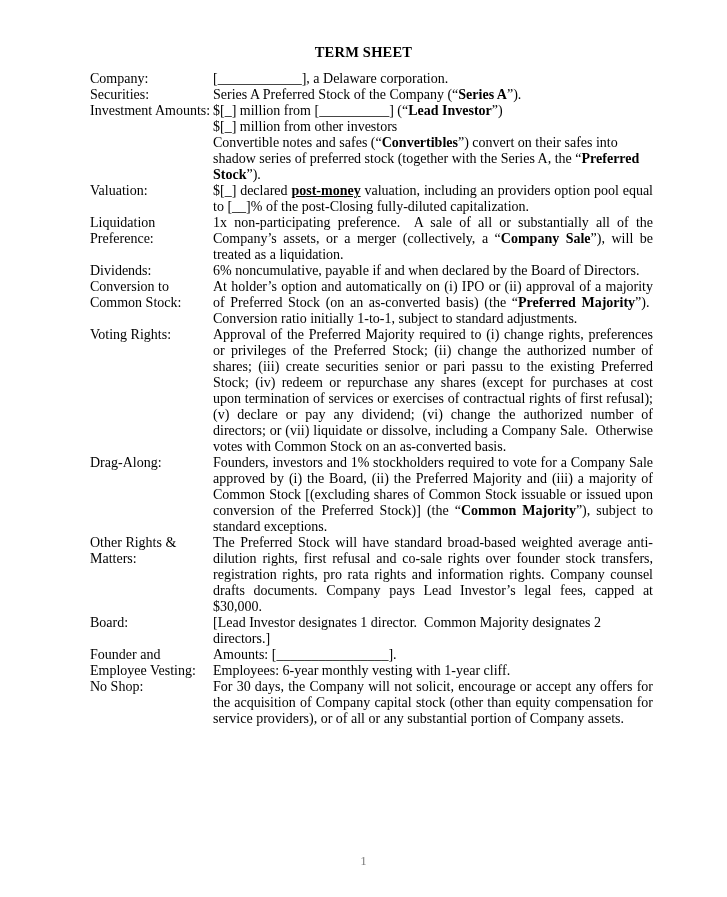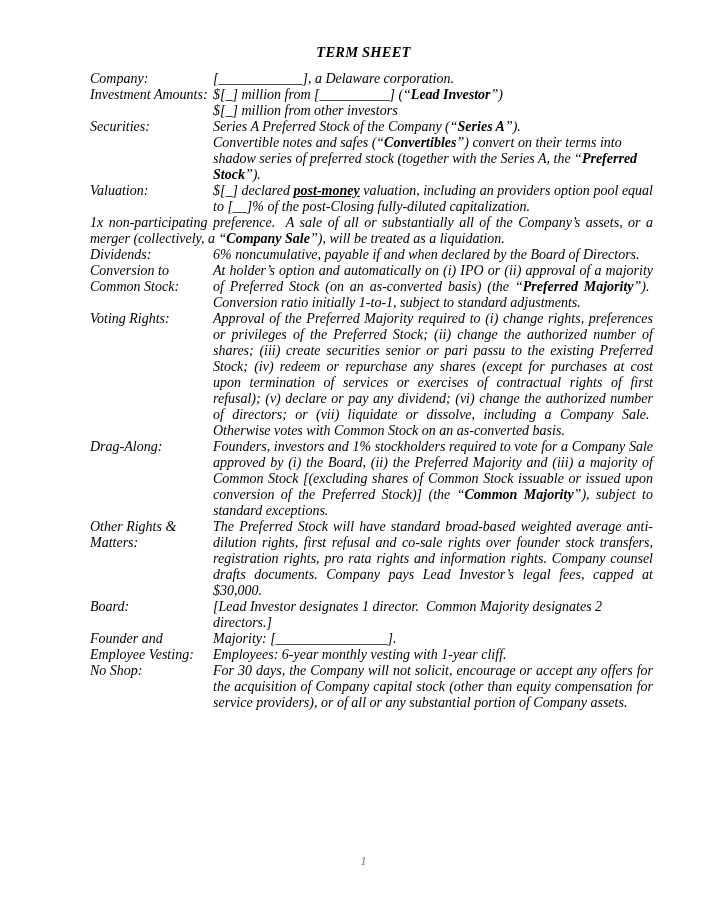--- a/index.html
+++ b/index.html
@@ -10,21 +10,20 @@
   .page {
     position: relative;
     width: 727px;
     height: 897px;
     background: #ffffff;
     color: #000000;
     font-family: "Liberation Serif", serif;
     font-size: 14px;
     overflow: hidden;
     box-sizing: border-box;
-    font-style: italic;
   }
   .title {
     margin: 0;
     padding-top: 44px;
     text-align: center;
     font-size: 14.5px;
     font-weight: bold;
     letter-spacing: 0.2px;
   }
   .content {
@@ -68,49 +67,50 @@
   <h1 class="title">TERM SHEET</h1>
   <main class="content">
   <section class="row">
     <div class="label">Company:</div>
     <div class="body">
           <div class="para"><span>[____________], a Delaware corporation.</span></div>
         </div>
   </section>
 
   <section class="row">
+    <div class="label">Securities:</div>
+    <div class="body">
+          <div class="para"><span>Series A Preferred Stock of the Company (“</span><span class="b">Series A</span><span>”).</span></div>
+        </div>
+  </section>
+
+  <section class="row">
     <div class="label">Investment Amounts:</div>
     <div class="body">
           <div class="para"><span>$[_] million from [__________] (“</span><span class="b">Lead Investor</span><span>”)</span></div>
           <div class="para"><span>$[_] million from other investors</span></div>
         </div>
   </section>
 
   <section class="row">
-    <div class="label">Securities:</div>
-    <div class="body">
-          <div class="para"><span>Series A Preferred Stock of the Company (“</span><span class="b">Series A</span><span>”).</span></div>
-        </div>
-  </section>
-
-  <section class="row">
     <div class="label"></div>
     <div class="body">
-          <div class="para"><span>Convertible notes and safes (“</span><span class="b">Convertibles</span><span>”) convert on their terms into shadow series of preferred stock (together with the Series A, the “</span><span class="b">Preferred Stock</span><span>”).</span></div>
+          <div class="para"><span>Convertible notes and safes (“</span><span class="b">Convertibles</span><span>”) convert on their safes into shadow series of preferred stock (together with the Series A, the “</span><span class="b">Preferred Stock</span><span>”).</span></div>
         </div>
   </section>
 
   <section class="row">
     <div class="label">Valuation:</div>
     <div class="body">
           <div class="para just"><span>$[_] declared </span><span class="b u">post-money</span><span> valuation, including an providers option pool equal to [__]% of the post-Closing fully-diluted capitalization.</span></div>
         </div>
   </section>
 
   <section class="row">
+    <div class="label">Liquidation Preference:</div>
     <div class="body">
           <div class="para just"><span>1x non-participating preference.&nbsp; A sale of all or substantially all of the Company’s assets, or a merger (collectively, a “</span><span class="b">Company Sale</span><span>”), will be treated as a liquidation.</span></div>
         </div>
   </section>
 
   <section class="row">
     <div class="label">Dividends:</div>
     <div class="body">
           <div class="para"><span>6% noncumulative, payable if and when declared by the Board of Directors.</span></div>
         </div>
@@ -147,21 +147,21 @@
   <section class="row">
     <div class="label">Board:</div>
     <div class="body">
           <div class="para"><span>[Lead Investor designates 1 director.&nbsp; Common Majority designates 2 directors.]</span></div>
         </div>
   </section>
 
   <section class="row">
     <div class="label">Founder and Employee Vesting:</div>
     <div class="body">
-          <div class="para"><span>Majority: [________________].</span></div>
+          <div class="para"><span>Amounts: [________________].</span></div>
           <div class="para"><span>Employees: 6-year monthly vesting with 1-year cliff.</span></div>
         </div>
   </section>
 
   <section class="row">
     <div class="label">No Shop:</div>
     <div class="body">
           <div class="para just"><span>For 30 days, the Company will not solicit, encourage or accept any offers for the acquisition of Company capital stock (other than equity compensation for service providers), or of all or any substantial portion of Company assets.</span></div>
         </div>
   </section>

